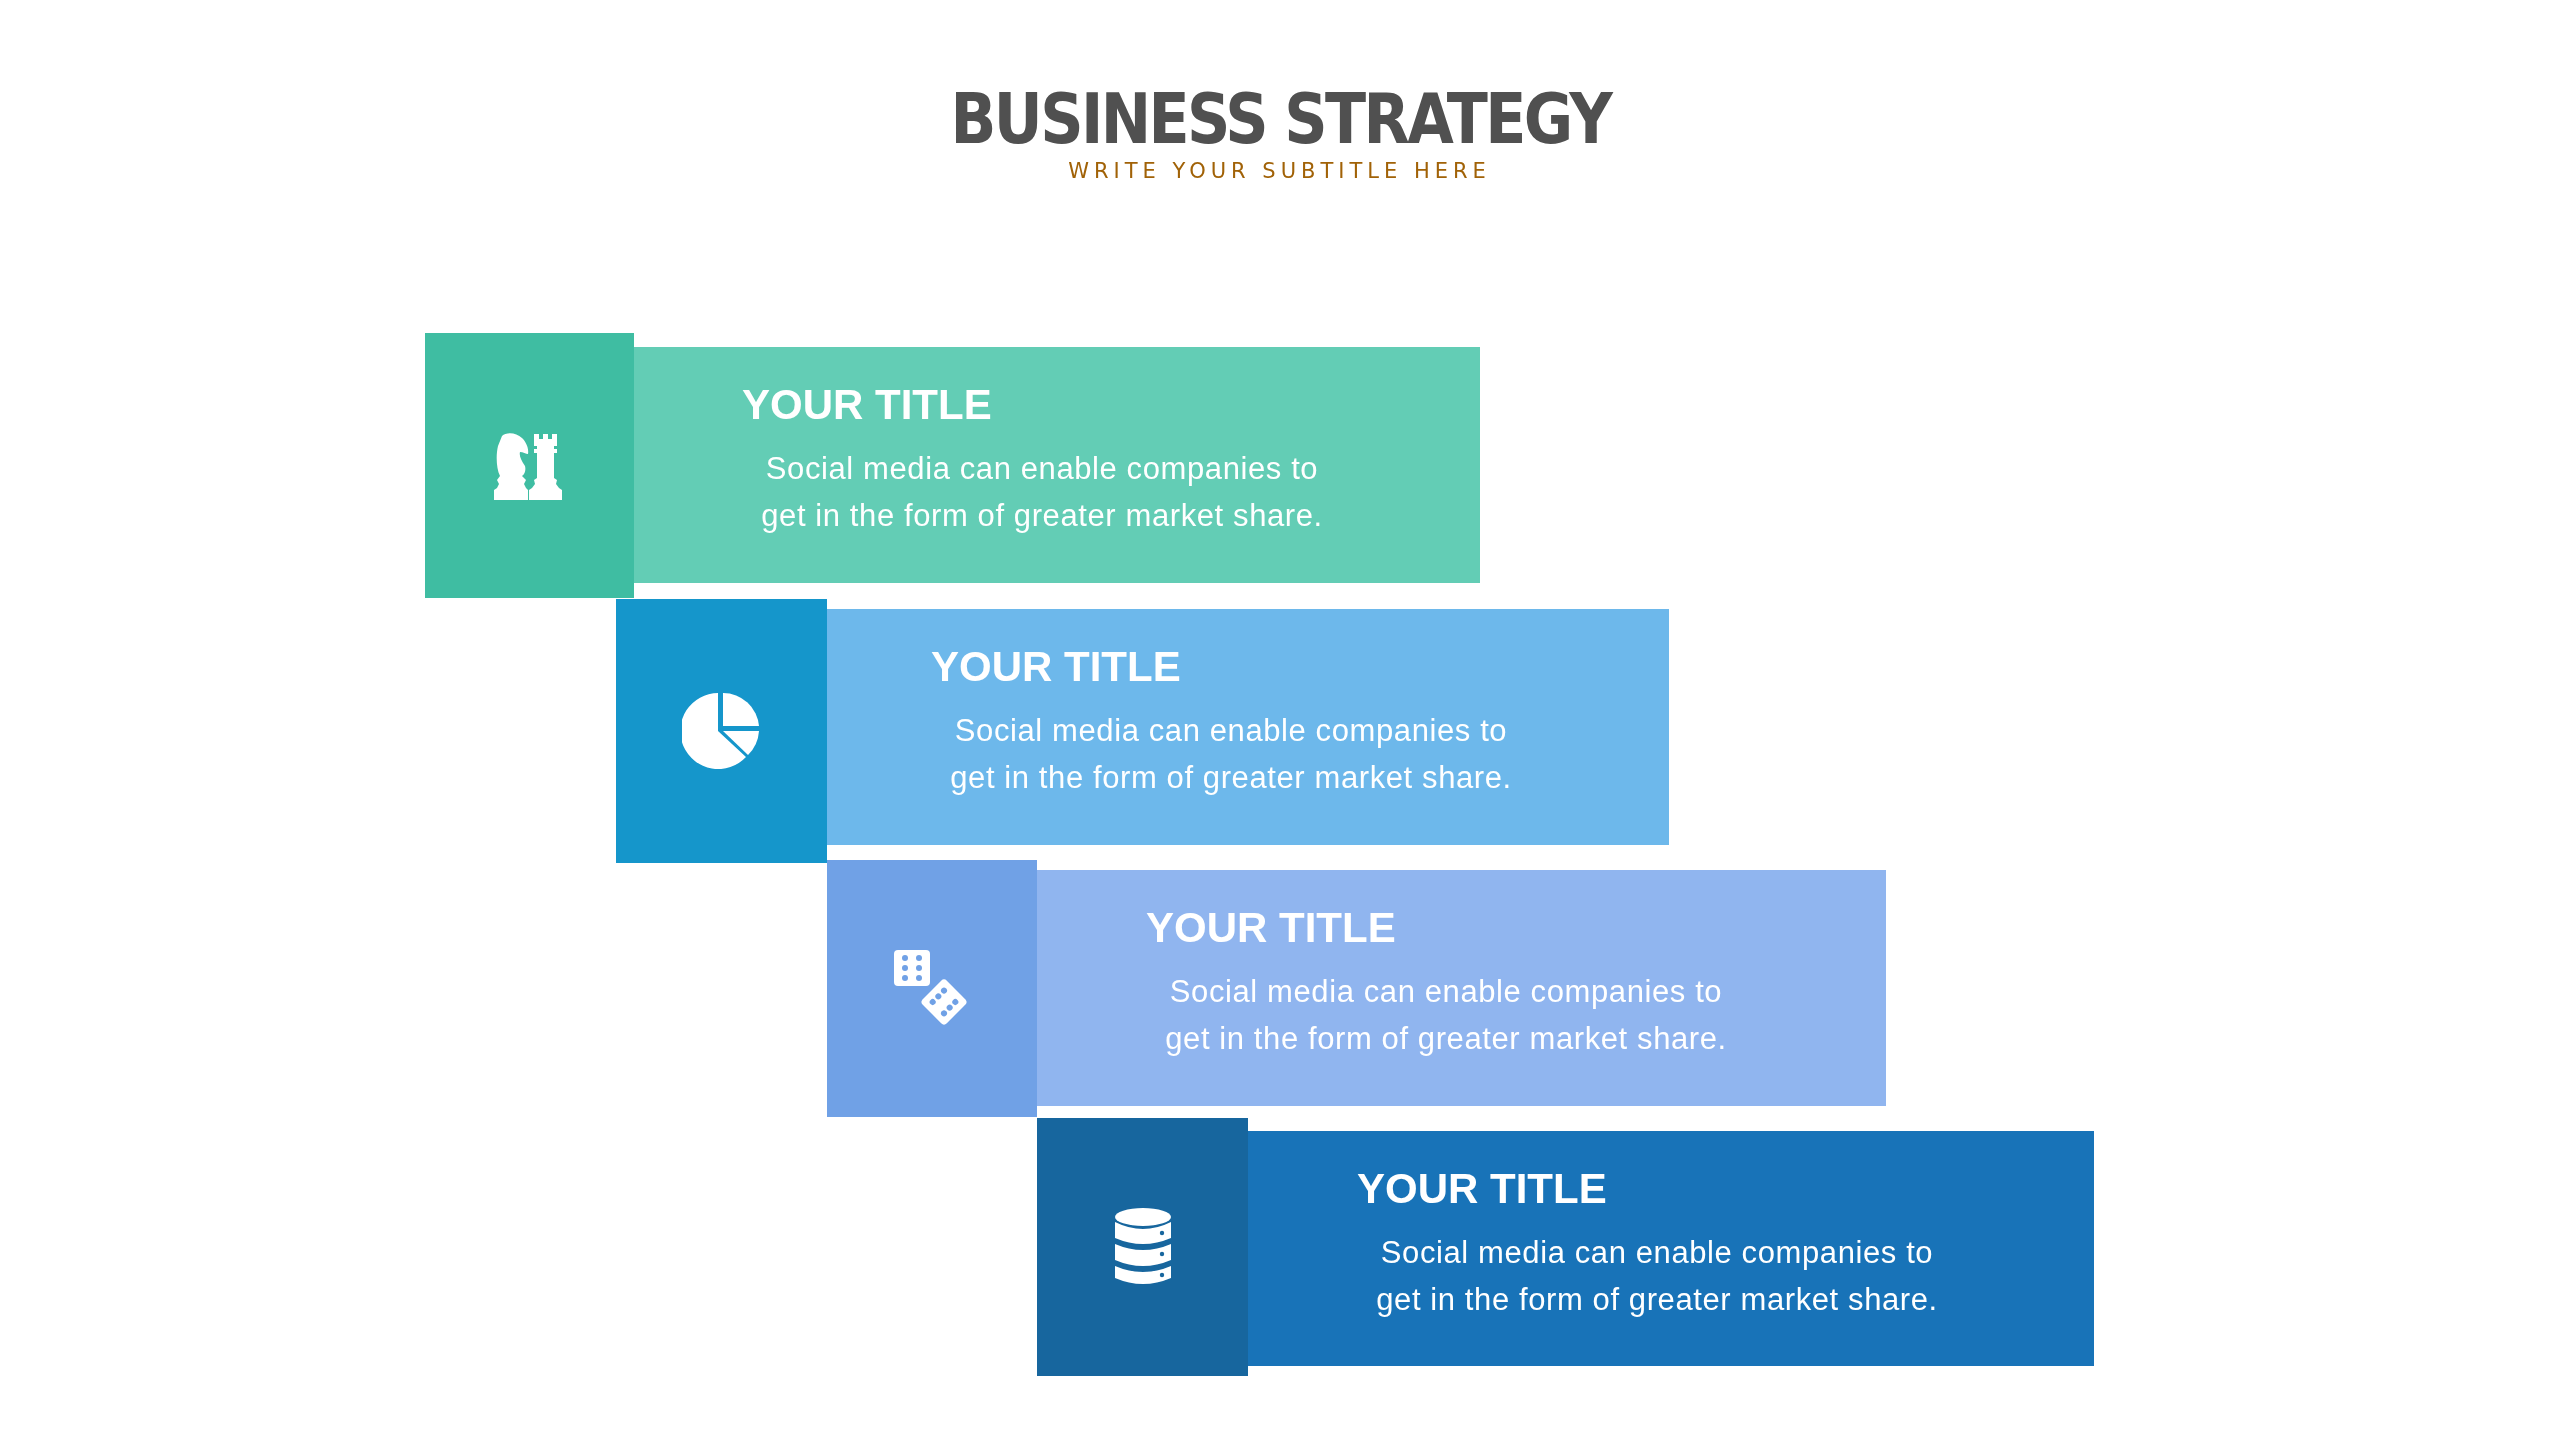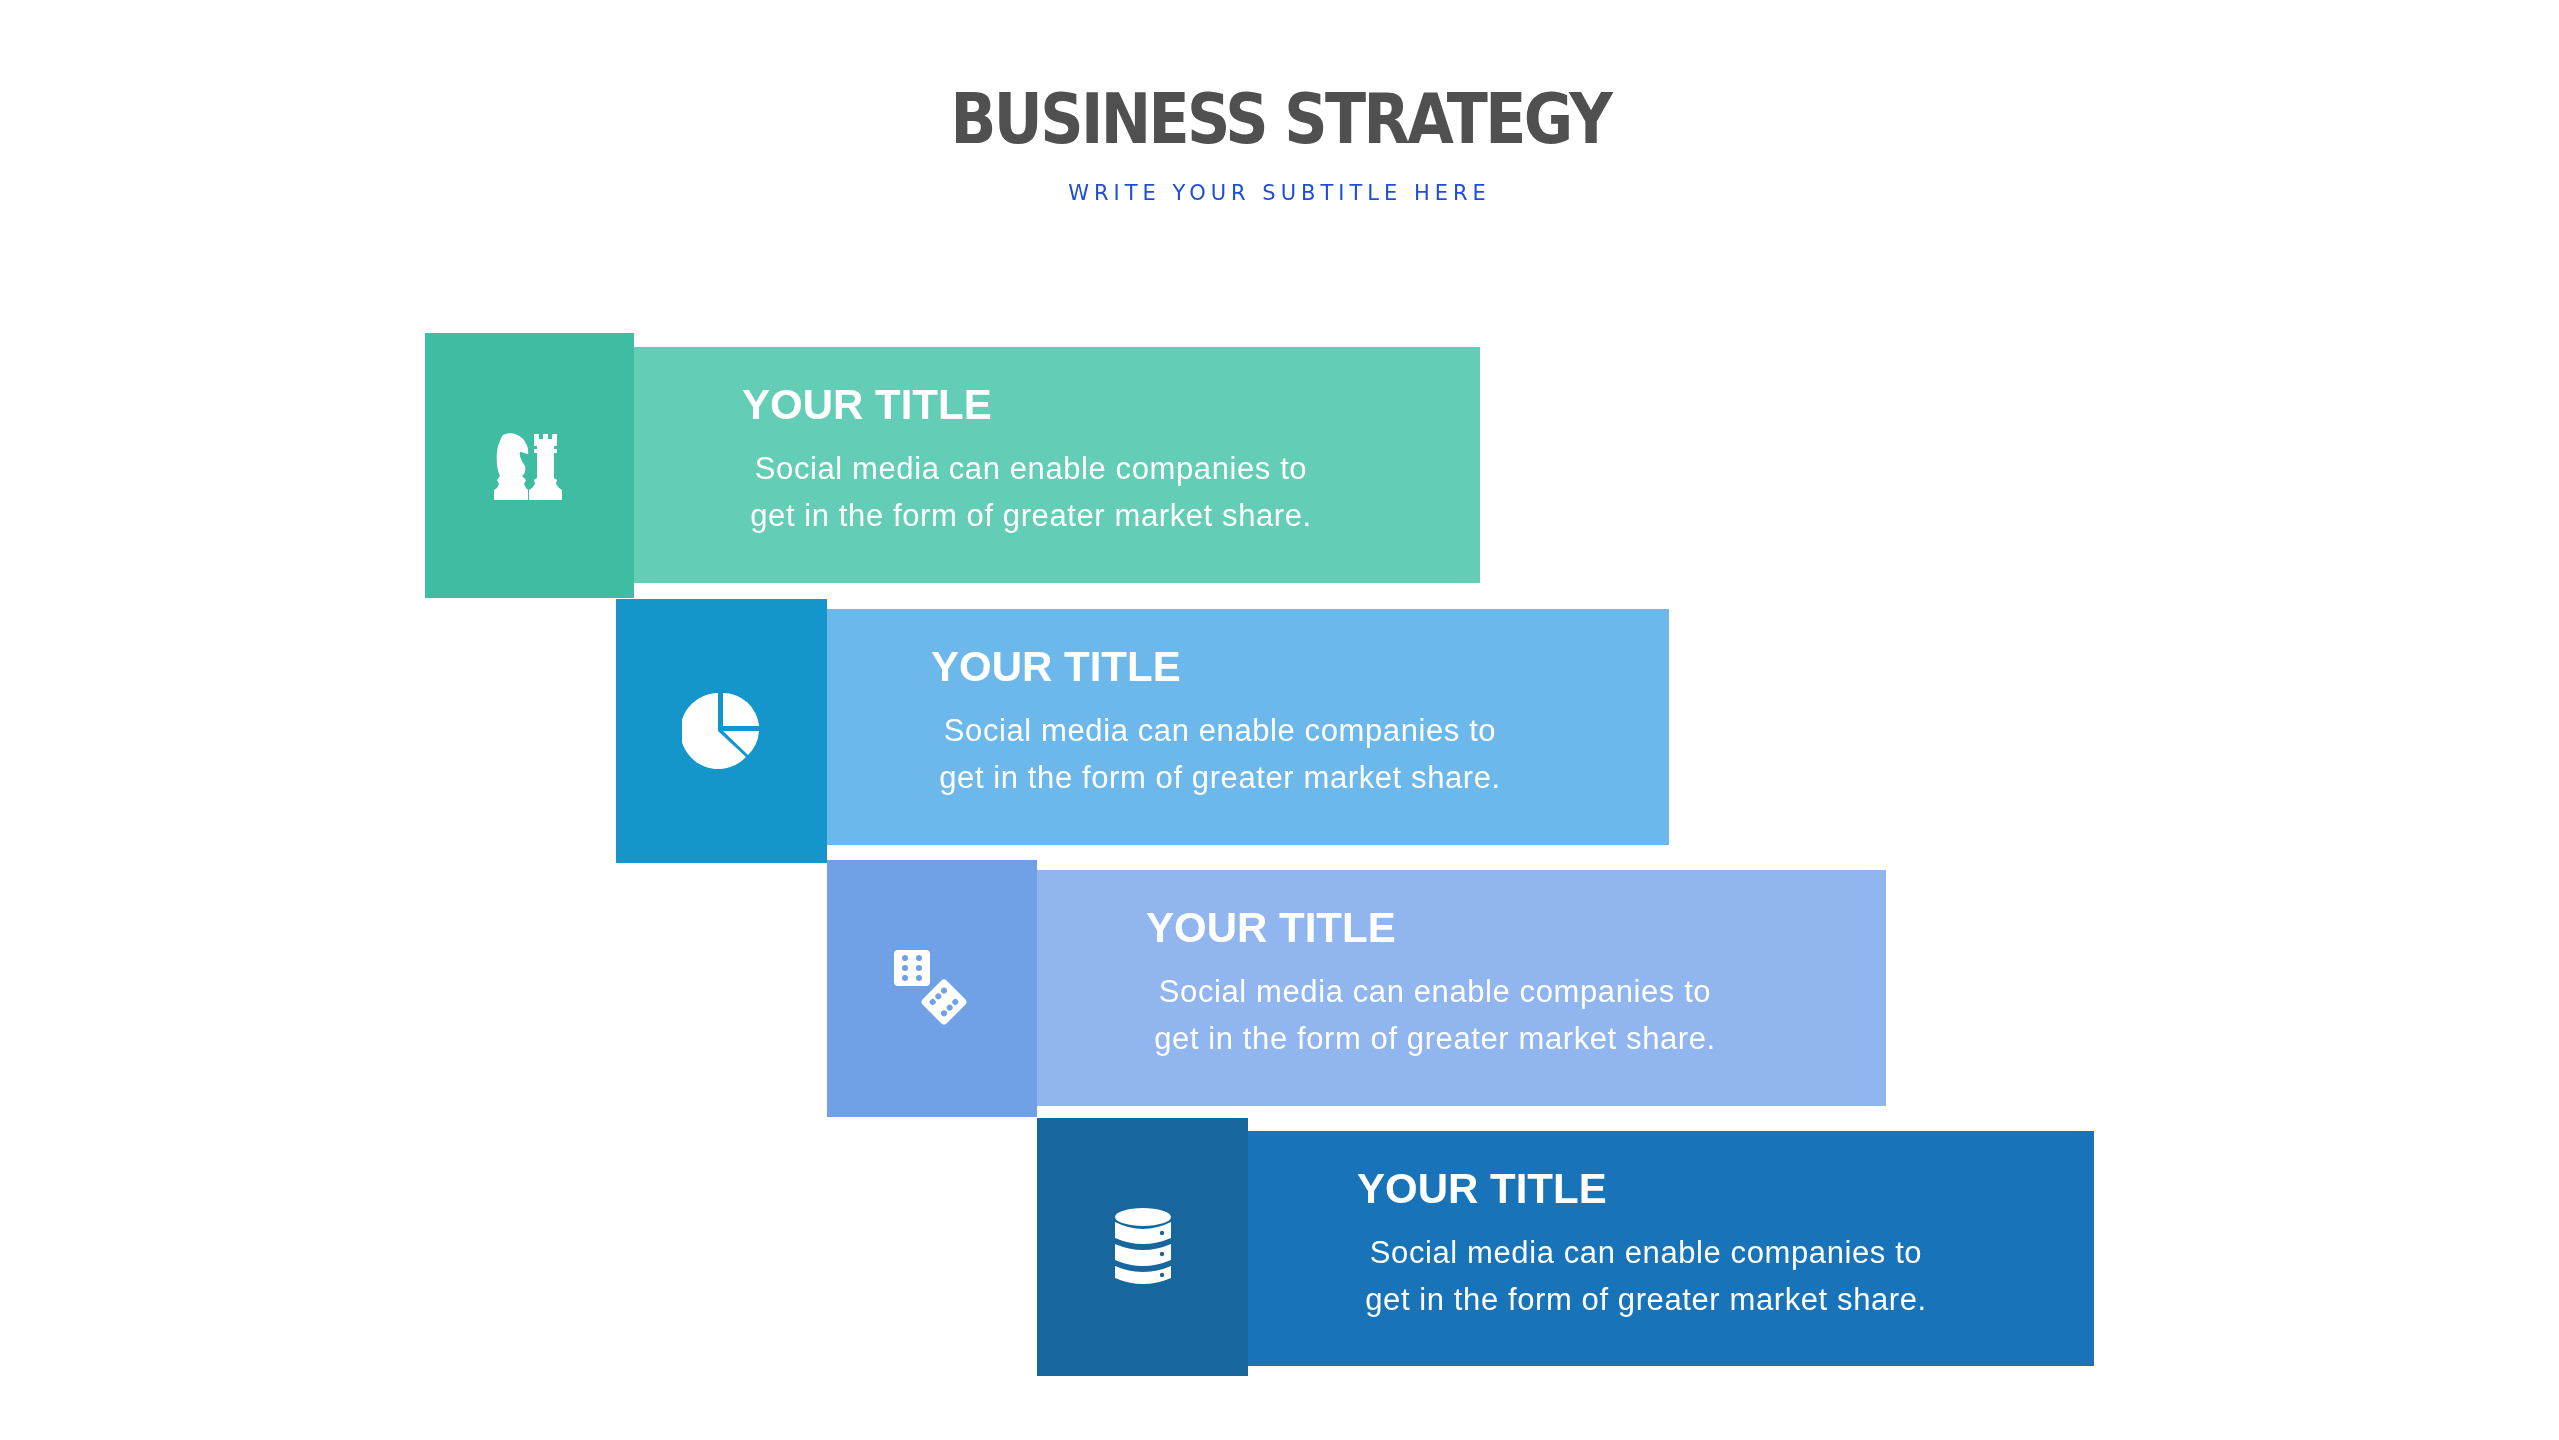--- a/index.html
+++ b/index.html
@@ -1,26 +1,26 @@
 <!DOCTYPE html>
 <html><head>
 <meta charset="utf-8">
 <style>
   html, body { margin:0; padding:0; }
   body { width:2559px; height:1440px; background:#ffffff; position:relative; overflow:hidden;
          font-family:"Liberation Sans", sans-serif; }
   .main-title { position:absolute; left:0; width:2559px; top:78px; text-align:center;
          font-family:"DejaVu Sans", sans-serif; font-weight:bold; font-size:70px; letter-spacing:-3px;
          color:#505050; transform:scaleX(0.86); transform-origin:1286px 0; }
-  .subtitle { position:absolute; left:0; width:2559px; top:181px; text-align:center;
-         font-family:"DejaVu Sans", sans-serif; font-size:21px; letter-spacing:5px; color:#1d4ed8; box-sizing:border-box;}
+  .subtitle { position:absolute; left:0; width:2559px; top:159px; text-align:center;
+         font-family:"DejaVu Sans", sans-serif; font-size:21px; letter-spacing:5px; color:#a16207; box-sizing:border-box;}
   .icon-box { position:absolute; display:flex; align-items:center; justify-content:center; }
   .text-box { position:absolute; box-sizing:border-box; color:#ffffff;text-align:center; }
   .card-title { position:absolute; left:109px; top:34px; font-weight:bold; font-size:42px; letter-spacing:0px; white-space:nowrap; }
-  .card-body { position:absolute; left:98px; top:98px; font-size:31px; line-height:47px; width:600px; letter-spacing:0.6px; }
+  .card-body { position:absolute; left:109px; top:98px; font-size:31px; line-height:47px; width:600px; letter-spacing:0.6px; }
   .card-body span { display:block; white-space:nowrap; }
   svg { display:block; }
 </style>
 </head>
 <body>
 
 <div>
   <div class="main-title">BUSINESS STRATEGY</div>
   <div class="subtitle">WRITE YOUR SUBTITLE HERE</div>
 </div>

